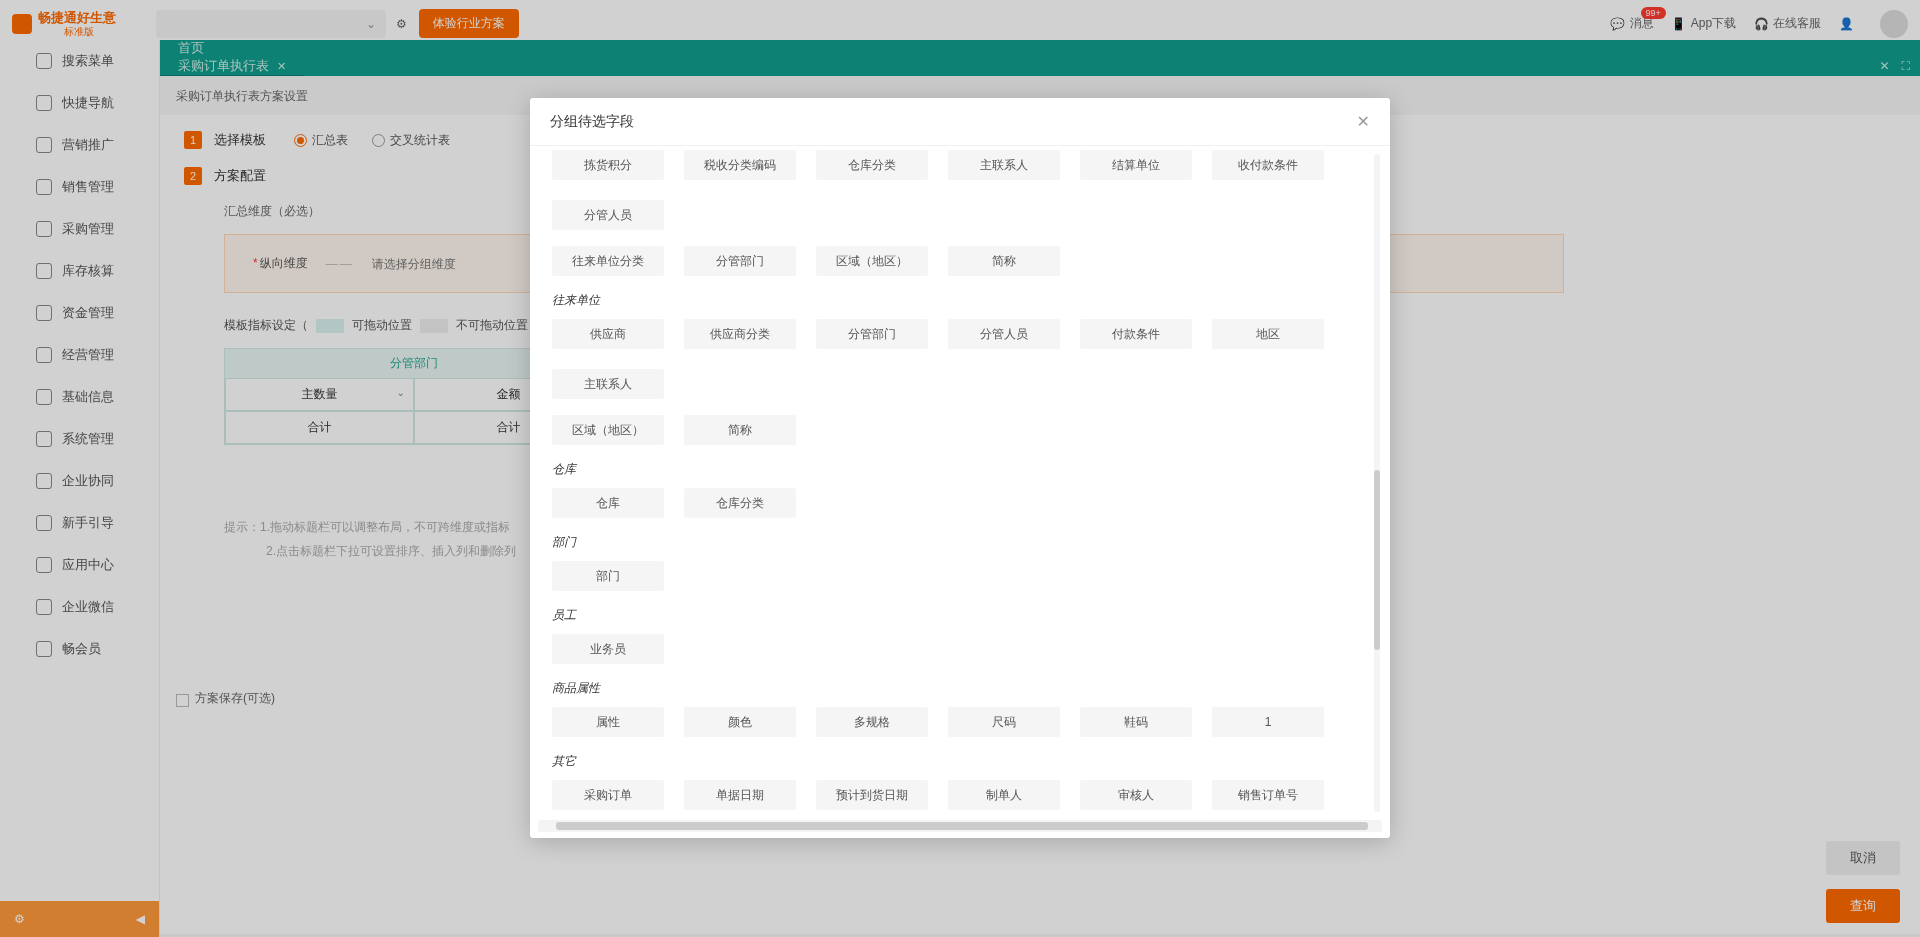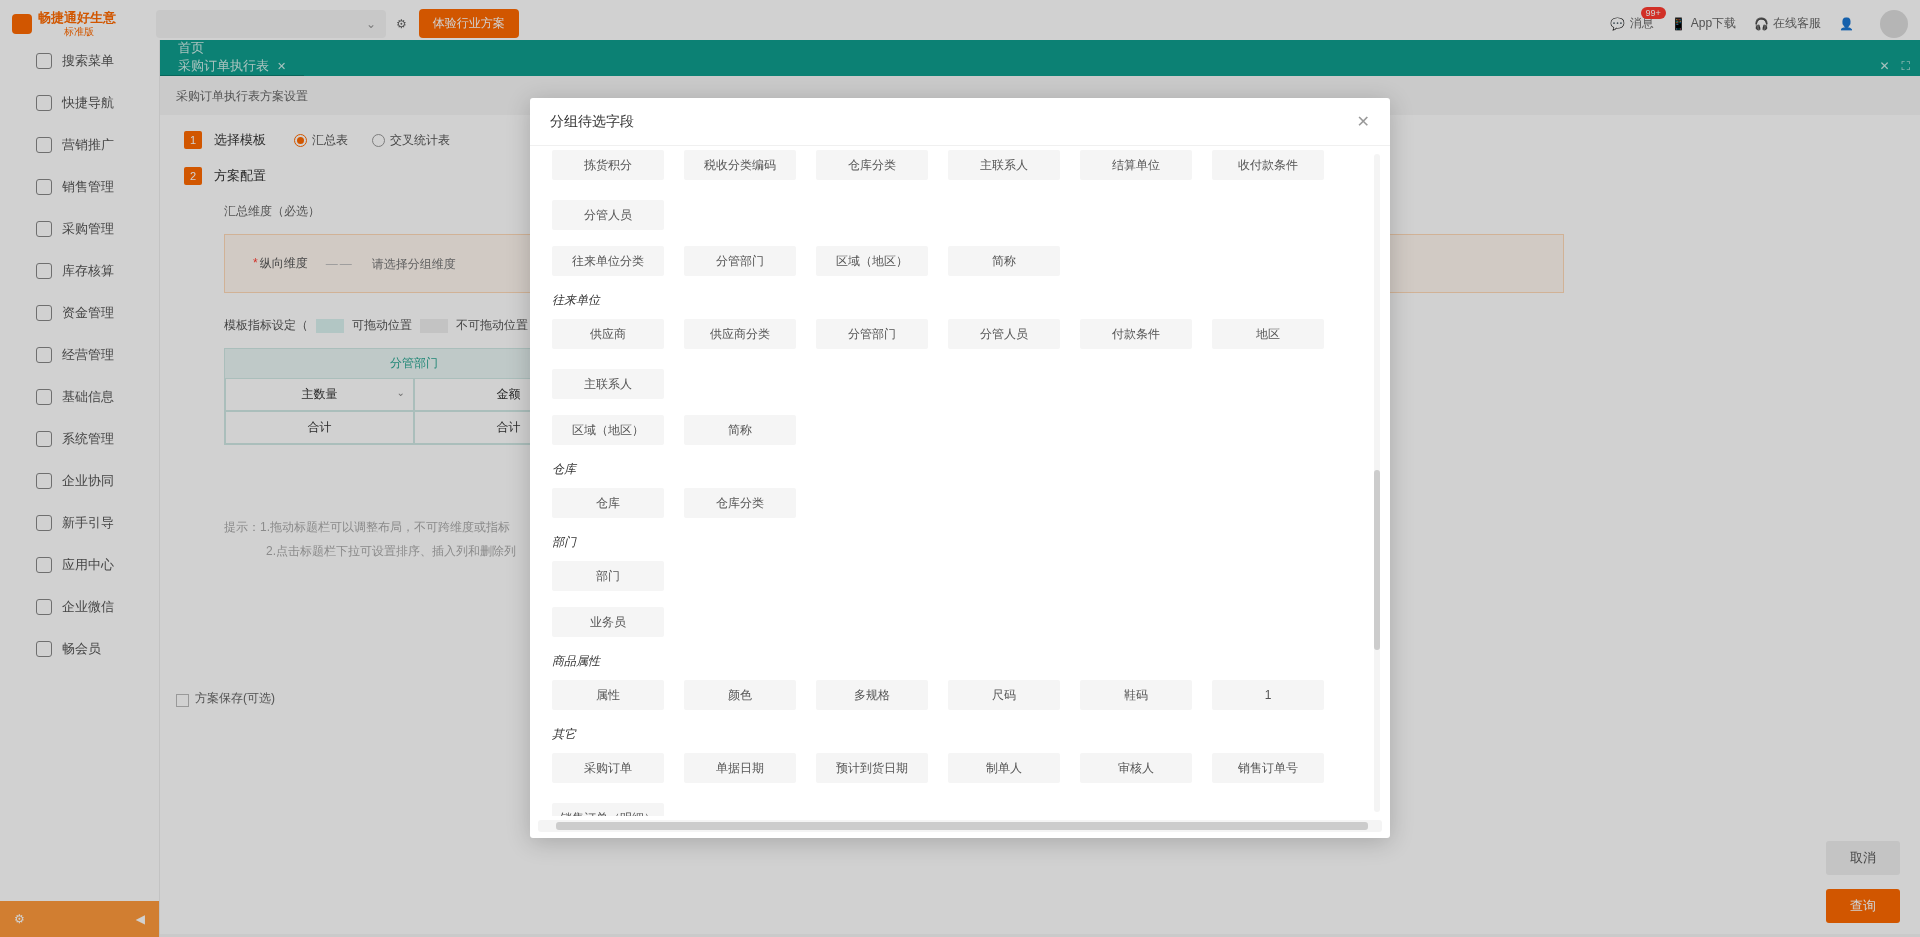--- a/index.html
+++ b/index.html
@@ -340,20 +340,21 @@
             <div class="chip">仓库分类</div>
           </div>
         </div>
         <div class="grp">
           <div class="grp-title">部门</div>
           <div class="chips">
             <div class="chip">部门</div>
           </div>
         </div>
         <div class="grp">
+          <div class="grp-title">员工</div>
           <div class="chips">
             <div class="chip">业务员</div>
           </div>
         </div>
         <div class="grp">
           <div class="grp-title">商品属性</div>
           <div class="chips">
             <div class="chip">属性</div>
             <div class="chip">颜色</div>
             <div class="chip">多规格</div>

